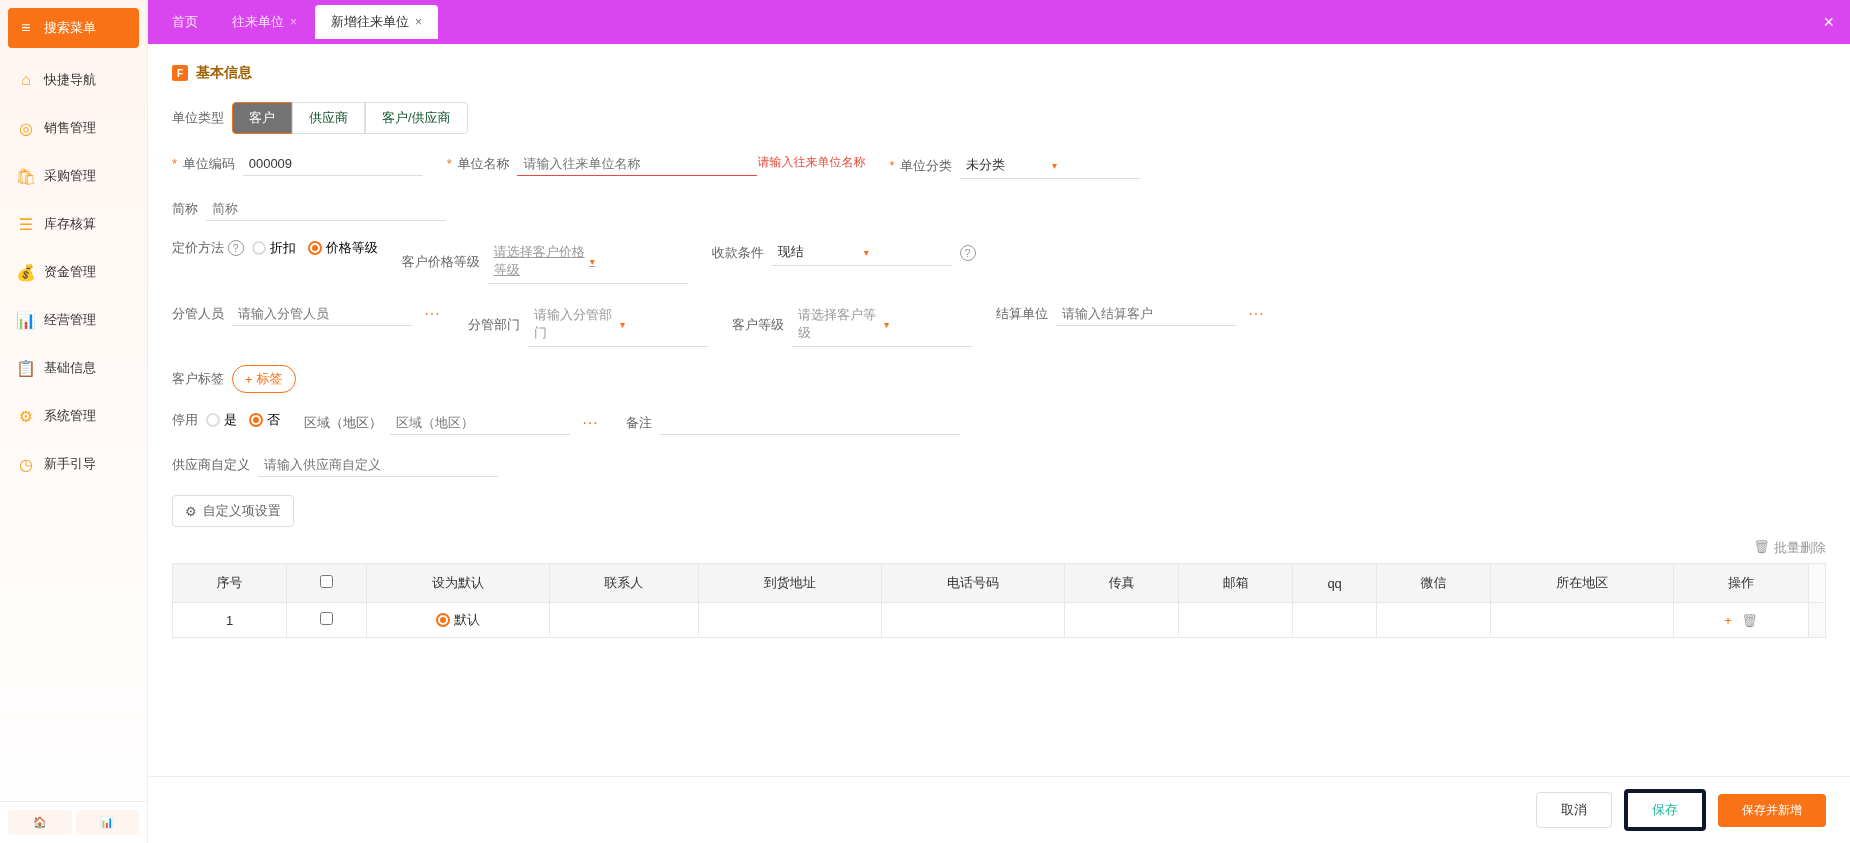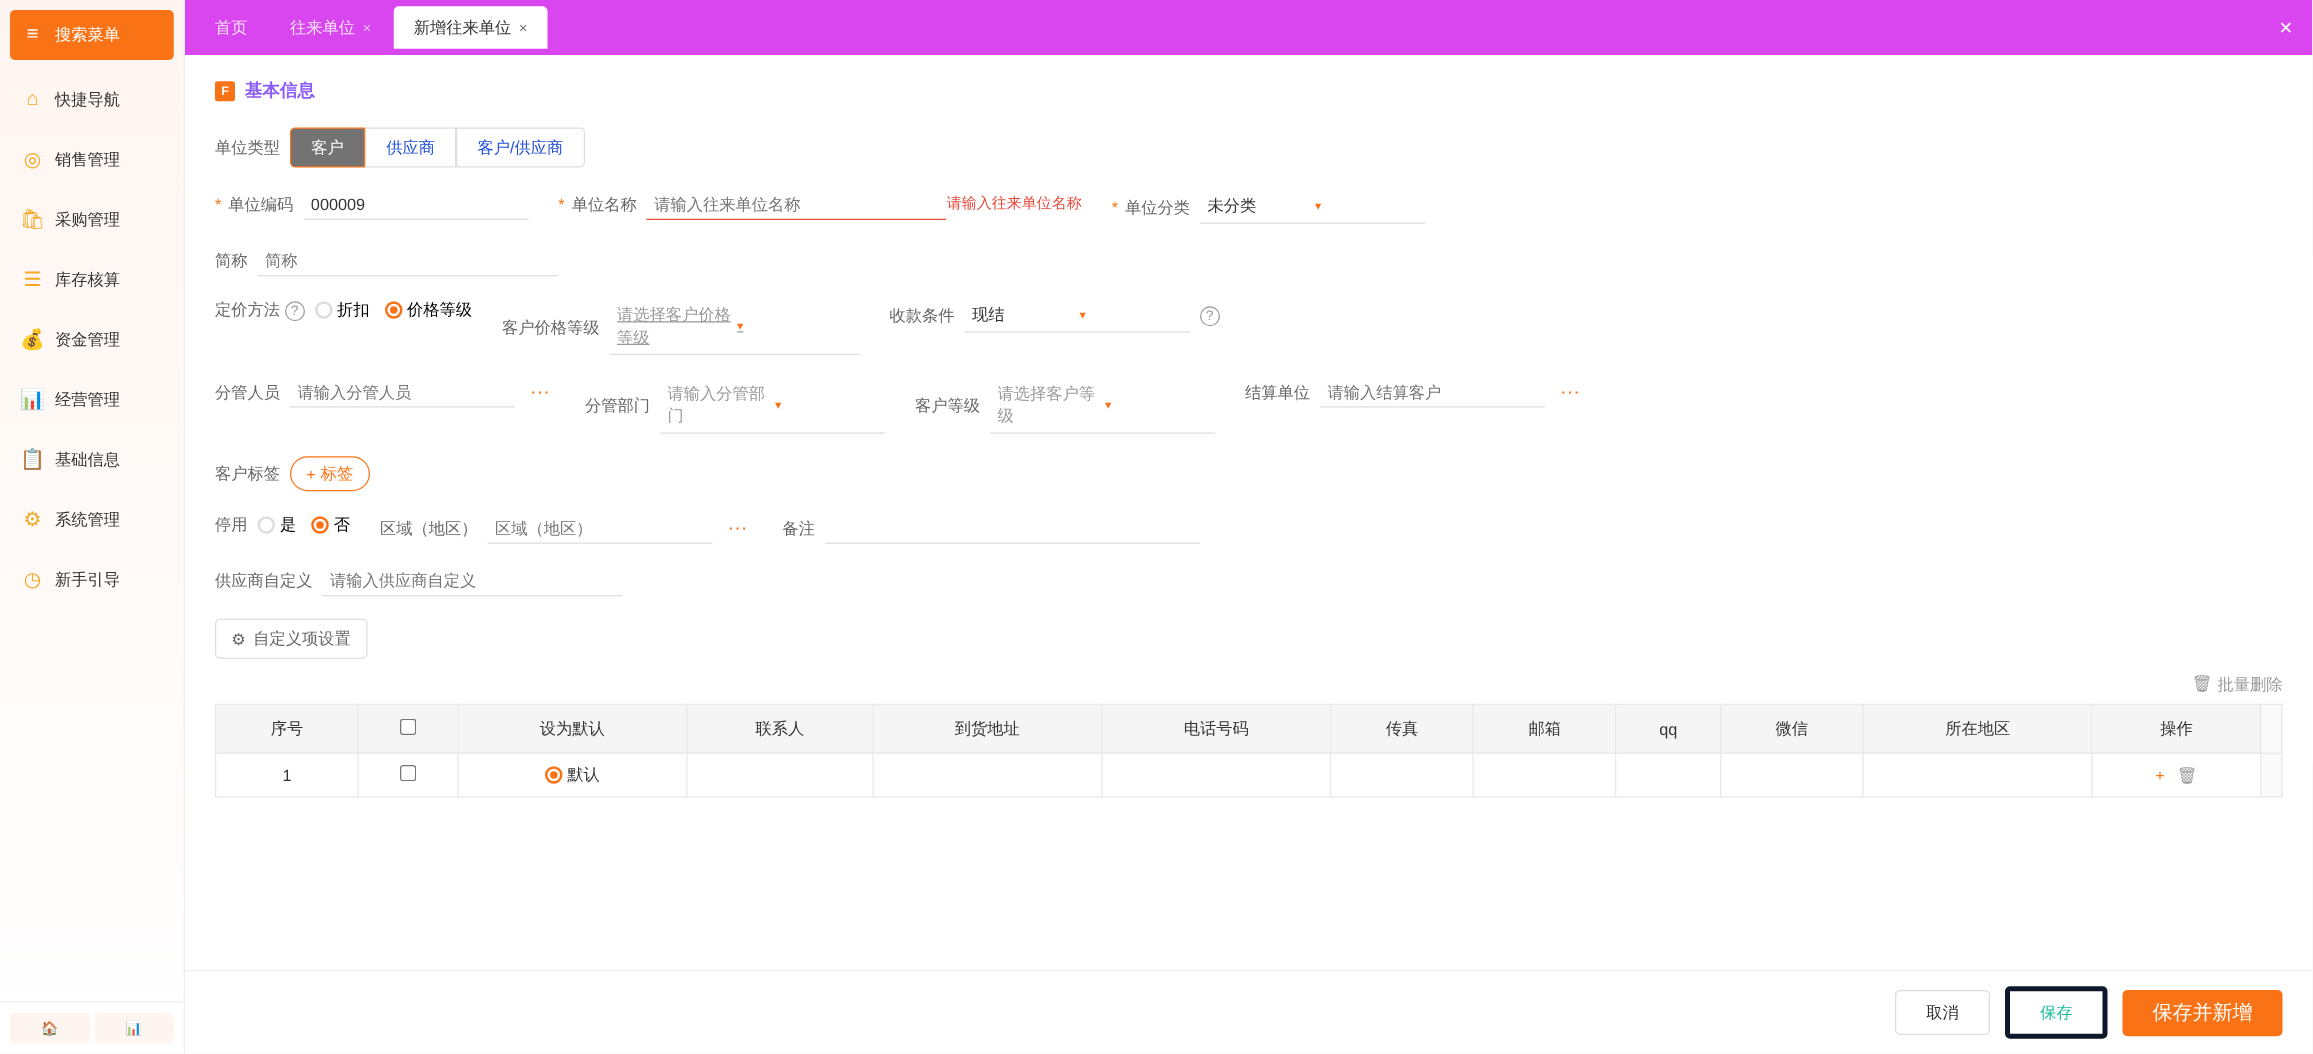--- a/index.html
+++ b/index.html
@@ -122,21 +122,21 @@
       height: 16px;
       background: #f97316;
       border-radius: 2px;
       display: flex;
       align-items: center;
       justify-content: center;
       color: white;
       font-size: 10px;
       font-weight: bold;
     }
-    .section-title { font-size: 14px; font-weight: 600; color: #8b5cf6; }
+    .section-title { font-size: 14px; font-weight: 600; color: #a16207; }
 
     
     .form-row {
       display: flex;
       align-items: flex-start;
       gap: 24px;
       margin-bottom: 18px;
       flex-wrap: wrap;
     }
     .form-field {
@@ -183,21 +183,21 @@
     .type-btn-group {
       display: flex;
       gap: 0;
     }
     .type-btn {
       padding: 6px 16px;
       border: 1px solid #ddd;
       background: white;
       cursor: pointer;
       font-size: 13px;
-      color: #1d4ed8;
+      color: #14532d;
     }
     .type-btn:first-child { border-radius: 4px 0 0 4px; }
     .type-btn:last-child { border-radius: 0 4px 4px 0; }
     .type-btn.active { background: #737373; color: white; border-color: #f97316; }
 
     
     .radio-group { display: flex; align-items: center; gap: 12px; }
     .radio-item { display: flex; align-items: center; gap: 4px; cursor: pointer; }
     .radio-circle {
       width: 14px; height: 14px; border-radius: 50%;
@@ -313,21 +313,21 @@
       color: #1abc9c;
       font-size: 13px;
     }
     .btn-save-new {
       padding: 8px 24px;
       background: #f97316;
       border: none;
       border-radius: 4px;
       cursor: pointer;
       color: white;
-      font-size: 16px;
+      font-size: 12px;
     }
   </style>
 </head>
 <body>
 
 <div class="sidebar">
   <div class="sidebar-item sidebar-search">
     <span class="icon">≡</span>
     <span>搜索菜单</span>
   </div>

